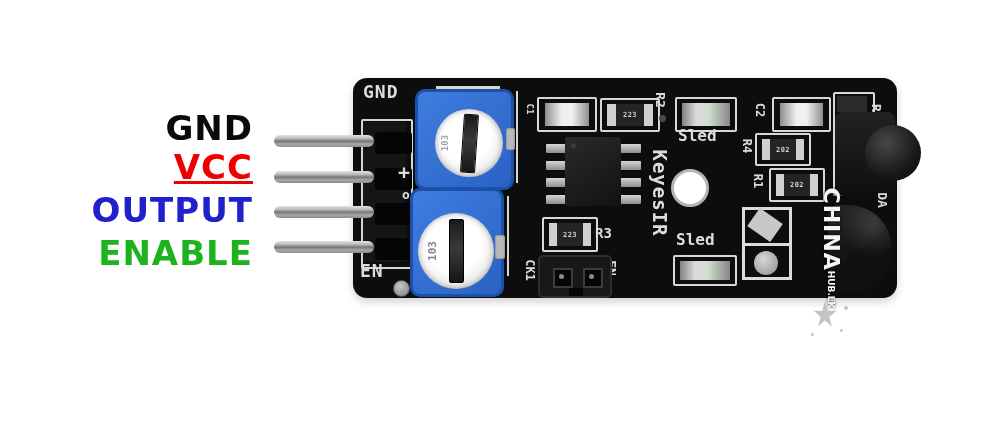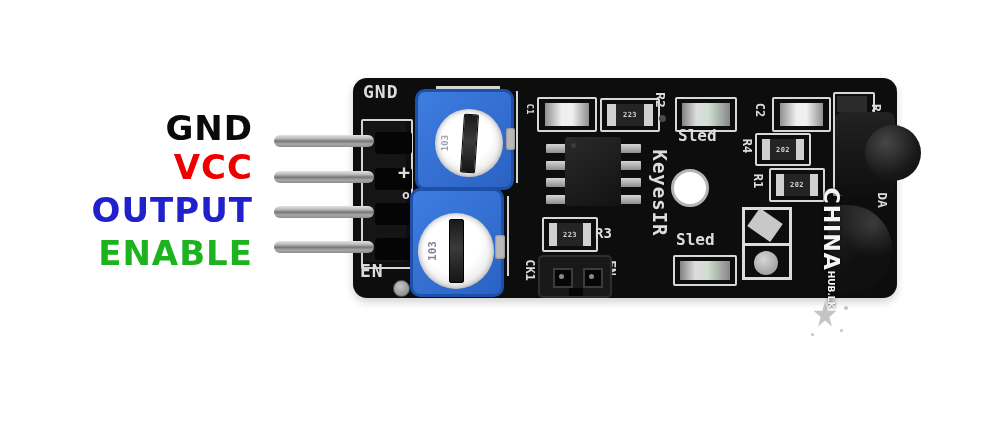--- a/index.html
+++ b/index.html
@@ -46,21 +46,21 @@
           background:linear-gradient(180deg,#d6d6d6,#8d8d8d);border-radius:1px;}
   .slotc{position:absolute;left:12px;width:37px;height:22px;background:#050505;border-radius:3px;}
   .dot{position:absolute;border-radius:50%;}
 </style>
 </head>
 <body>
 
 <div id="stage">
 
   <div class="pinlbl lbl-gnd" style="top:111px;">GND</div>
-  <div class="pinlbl lbl-vcc" style="top:150px;">VCC</div>
+  <div class="pinlbl lbl-vcc" style="top:150px;text-decoration:underline;">VCC</div>
   <div class="pinlbl lbl-ena" style="top:236px;">ENABLE</div>
   <div class="pinlbl lbl-out" style="top:193px;">OUTPUT</div>
 
   <div class="pin" style="top:135px;"></div>
   <div class="pin" style="top:171px;"></div>
   <div class="pin" style="top:206px;"></div>
   <div class="pin" style="top:241px;"></div>
 
   <div id="board">
 

